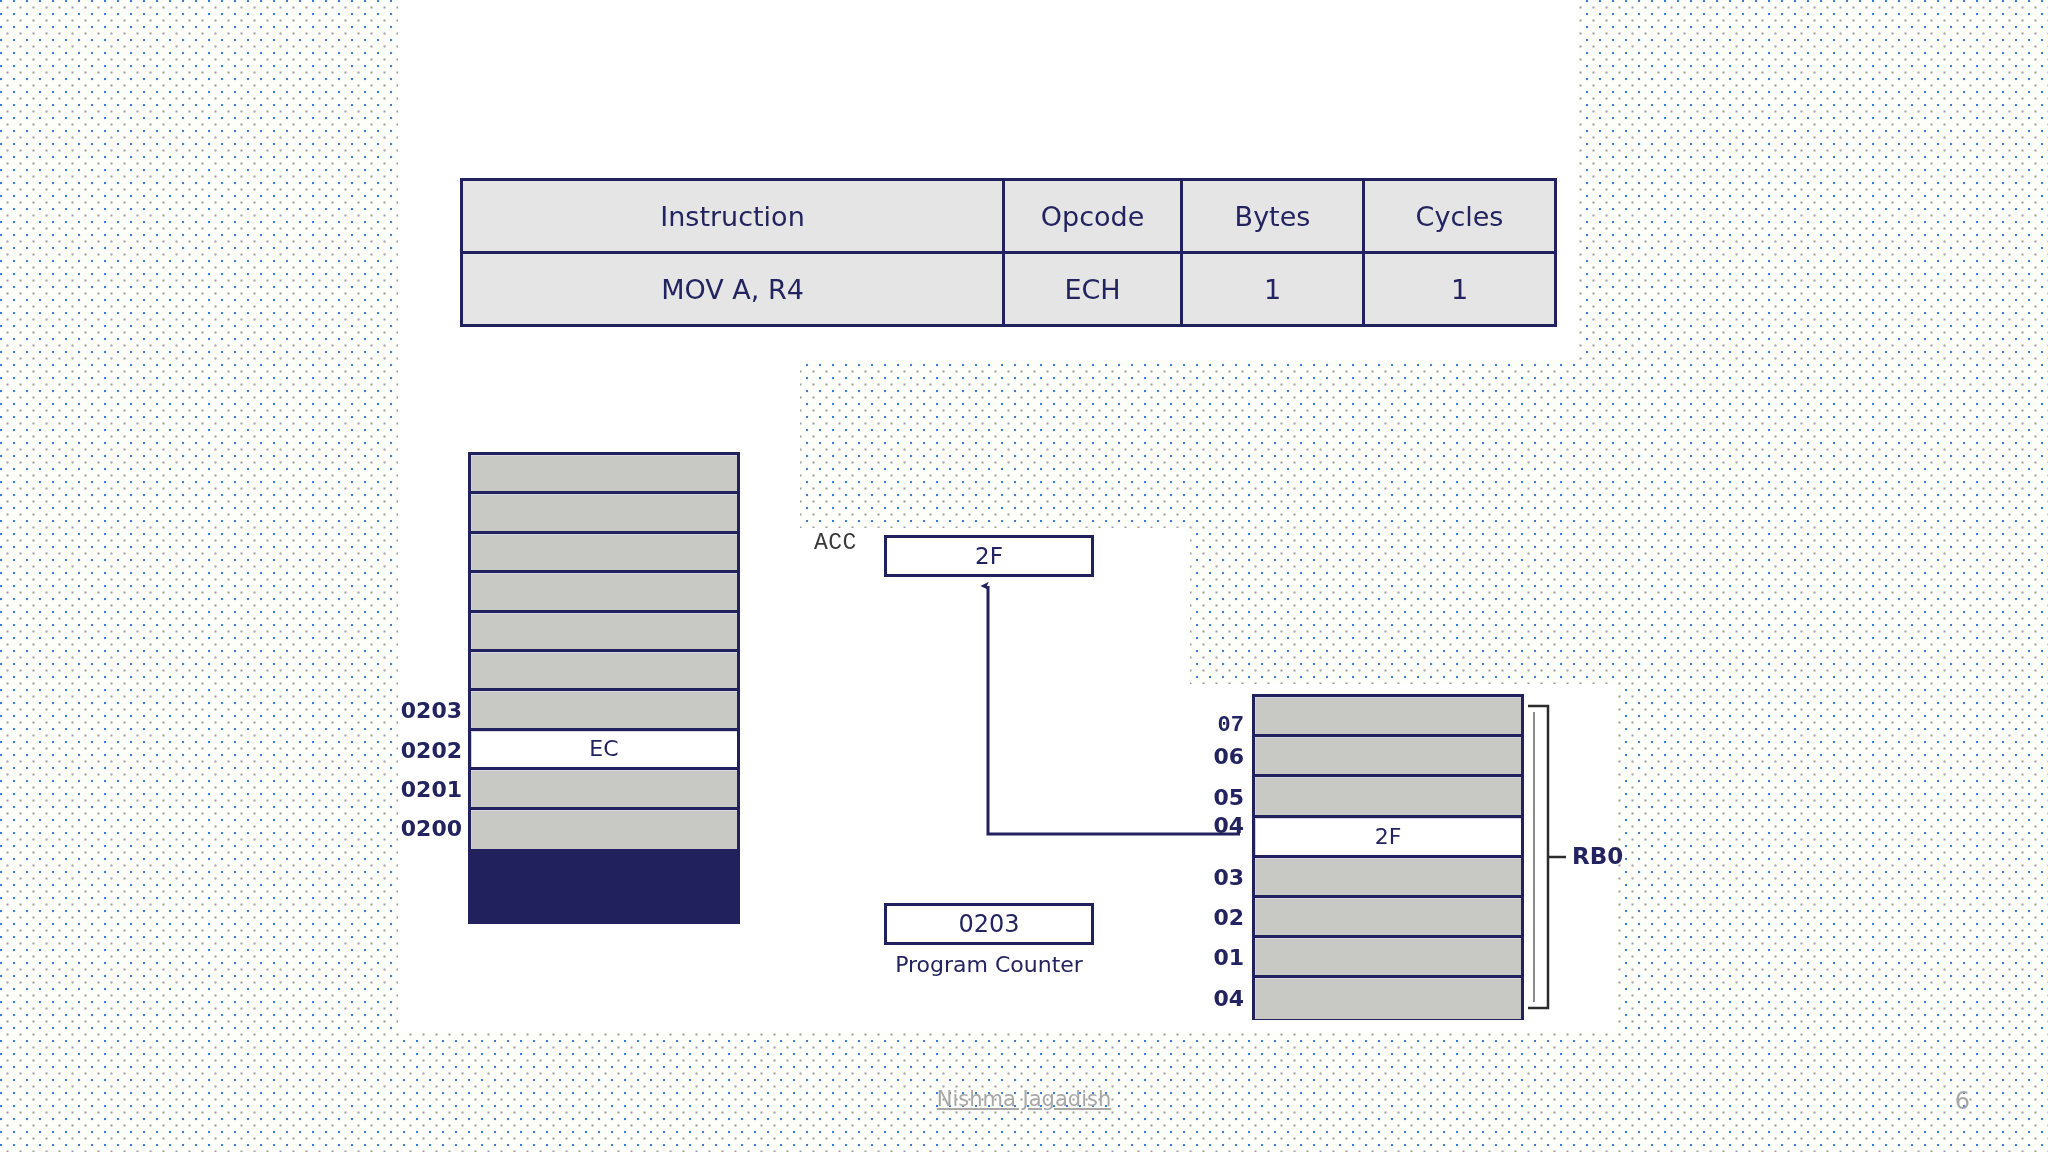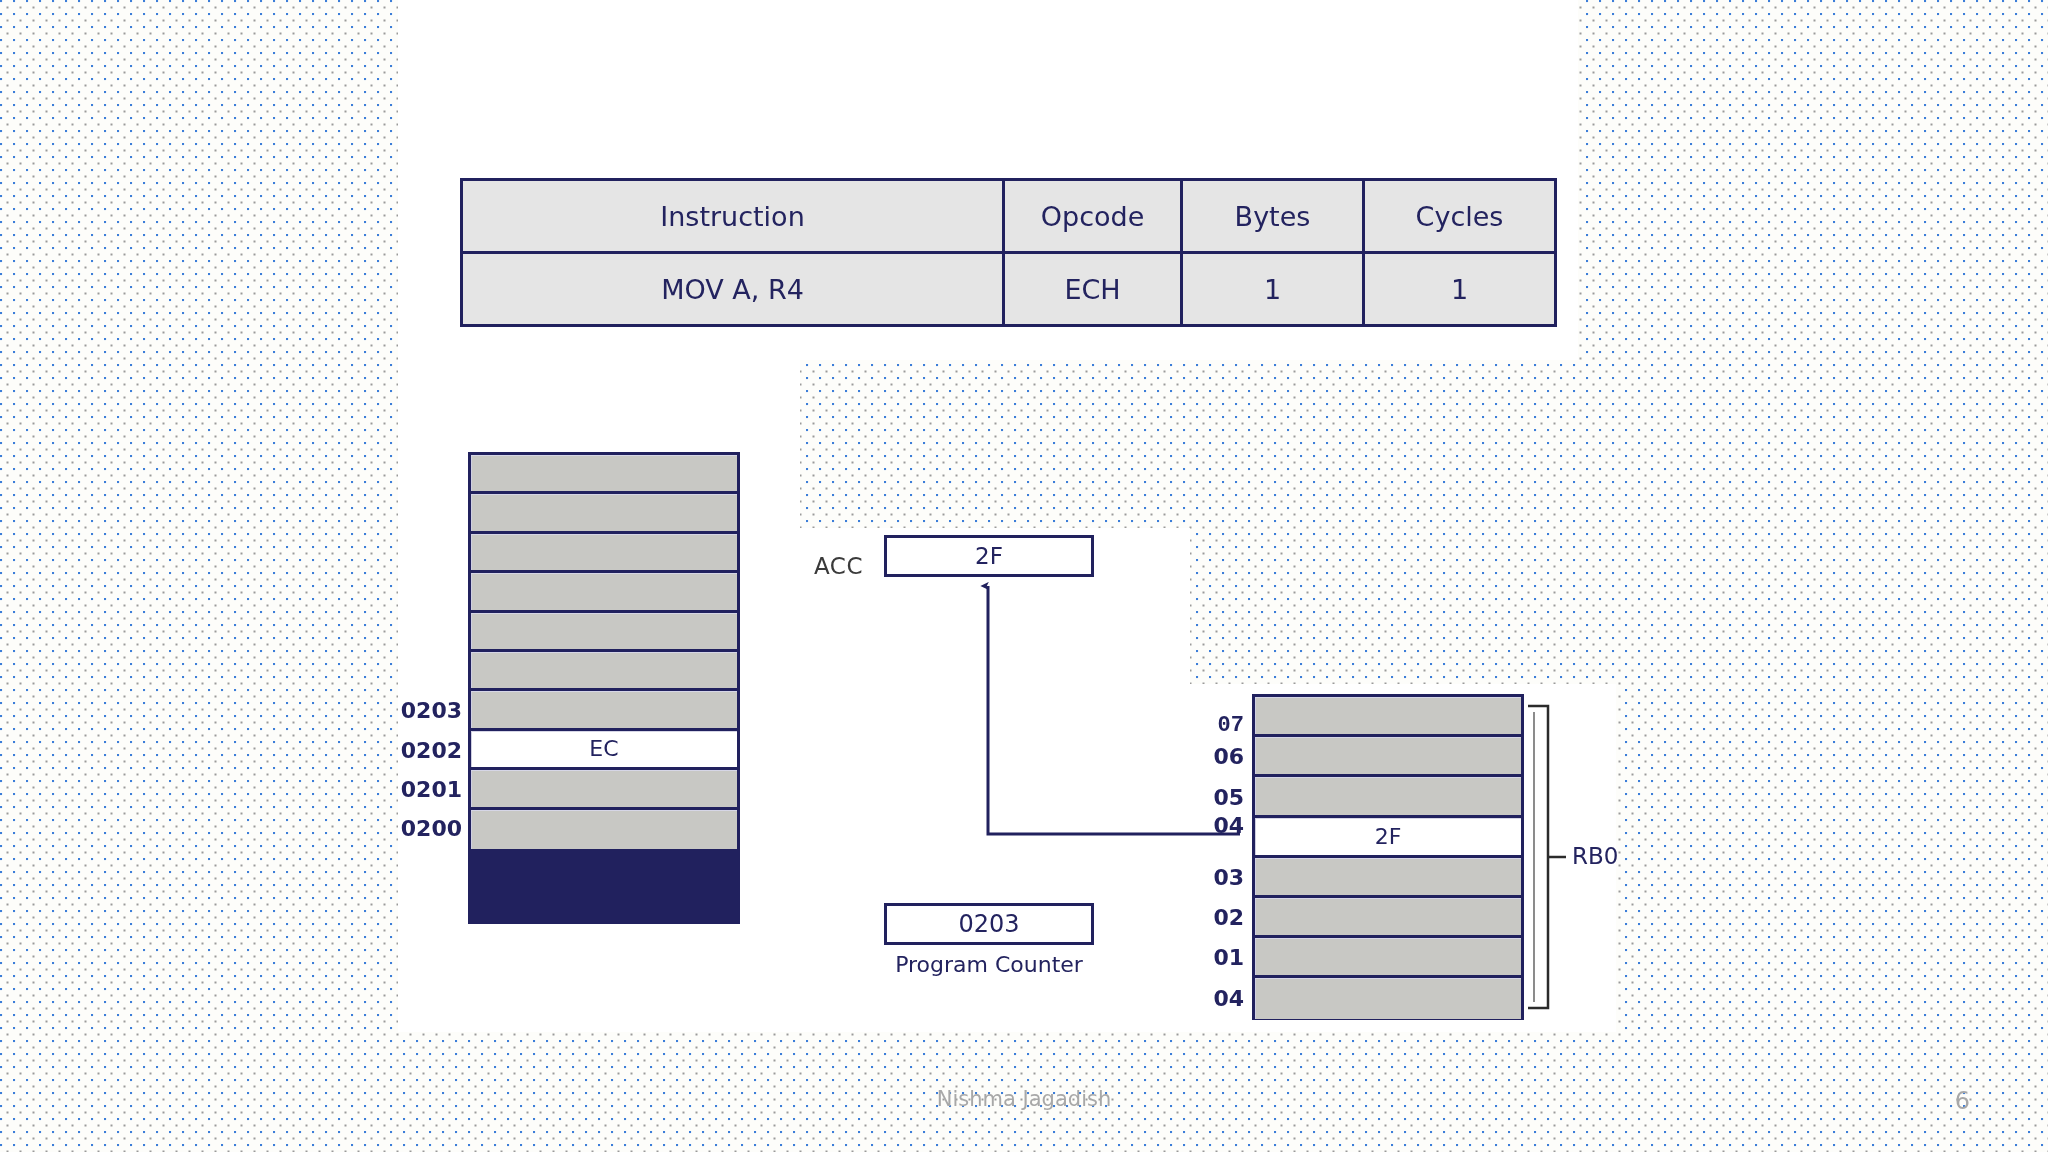--- a/index.html
+++ b/index.html
@@ -112,24 +112,25 @@
     text-align: right;
     white-space: nowrap;
   }
   .mem-addr { width: 70px; left: 392px; }
   .reg-addr { width: 40px; left: 1204px; }
 
   
   #acc-label {
     position: absolute;
     left: 814px;
-    top: 553px;
+    top: 530px;
     font-size: 23px;
     color: #3a3a3a;
     letter-spacing: 0.5px;
+    font-family: Liberation Mono, monospace;
   }
   #acc-box {
     position: absolute;
     left: 884px;
     top: 535px;
     width: 210px;
     height: 42px;
     border: 3px solid #21215e;
     background: #ffffff;
     box-sizing: border-box;
@@ -175,32 +176,33 @@
     overflow: visible;
   }
 
   
   #rb0-label {
     position: absolute;
     left: 1572px;
     top: 843px;
     color: #23235f;
     font-size: 23px;
-    font-weight: normal;
+    font-weight: bold;
   }
 
   
   #footer-name {
     position: absolute;
     left: 0;
     top: 1087px;
     width: 2048px;
     text-align: center;
     color: #a8a8a8;
     font-size: 21px;
+    text-decoration: underline;
   }
   #page-number {
     position: absolute;
     right: 78px;
     top: 1087px;
     color: #a8a8a8;
     font-size: 24px;
   }
 </style>
 </head>

